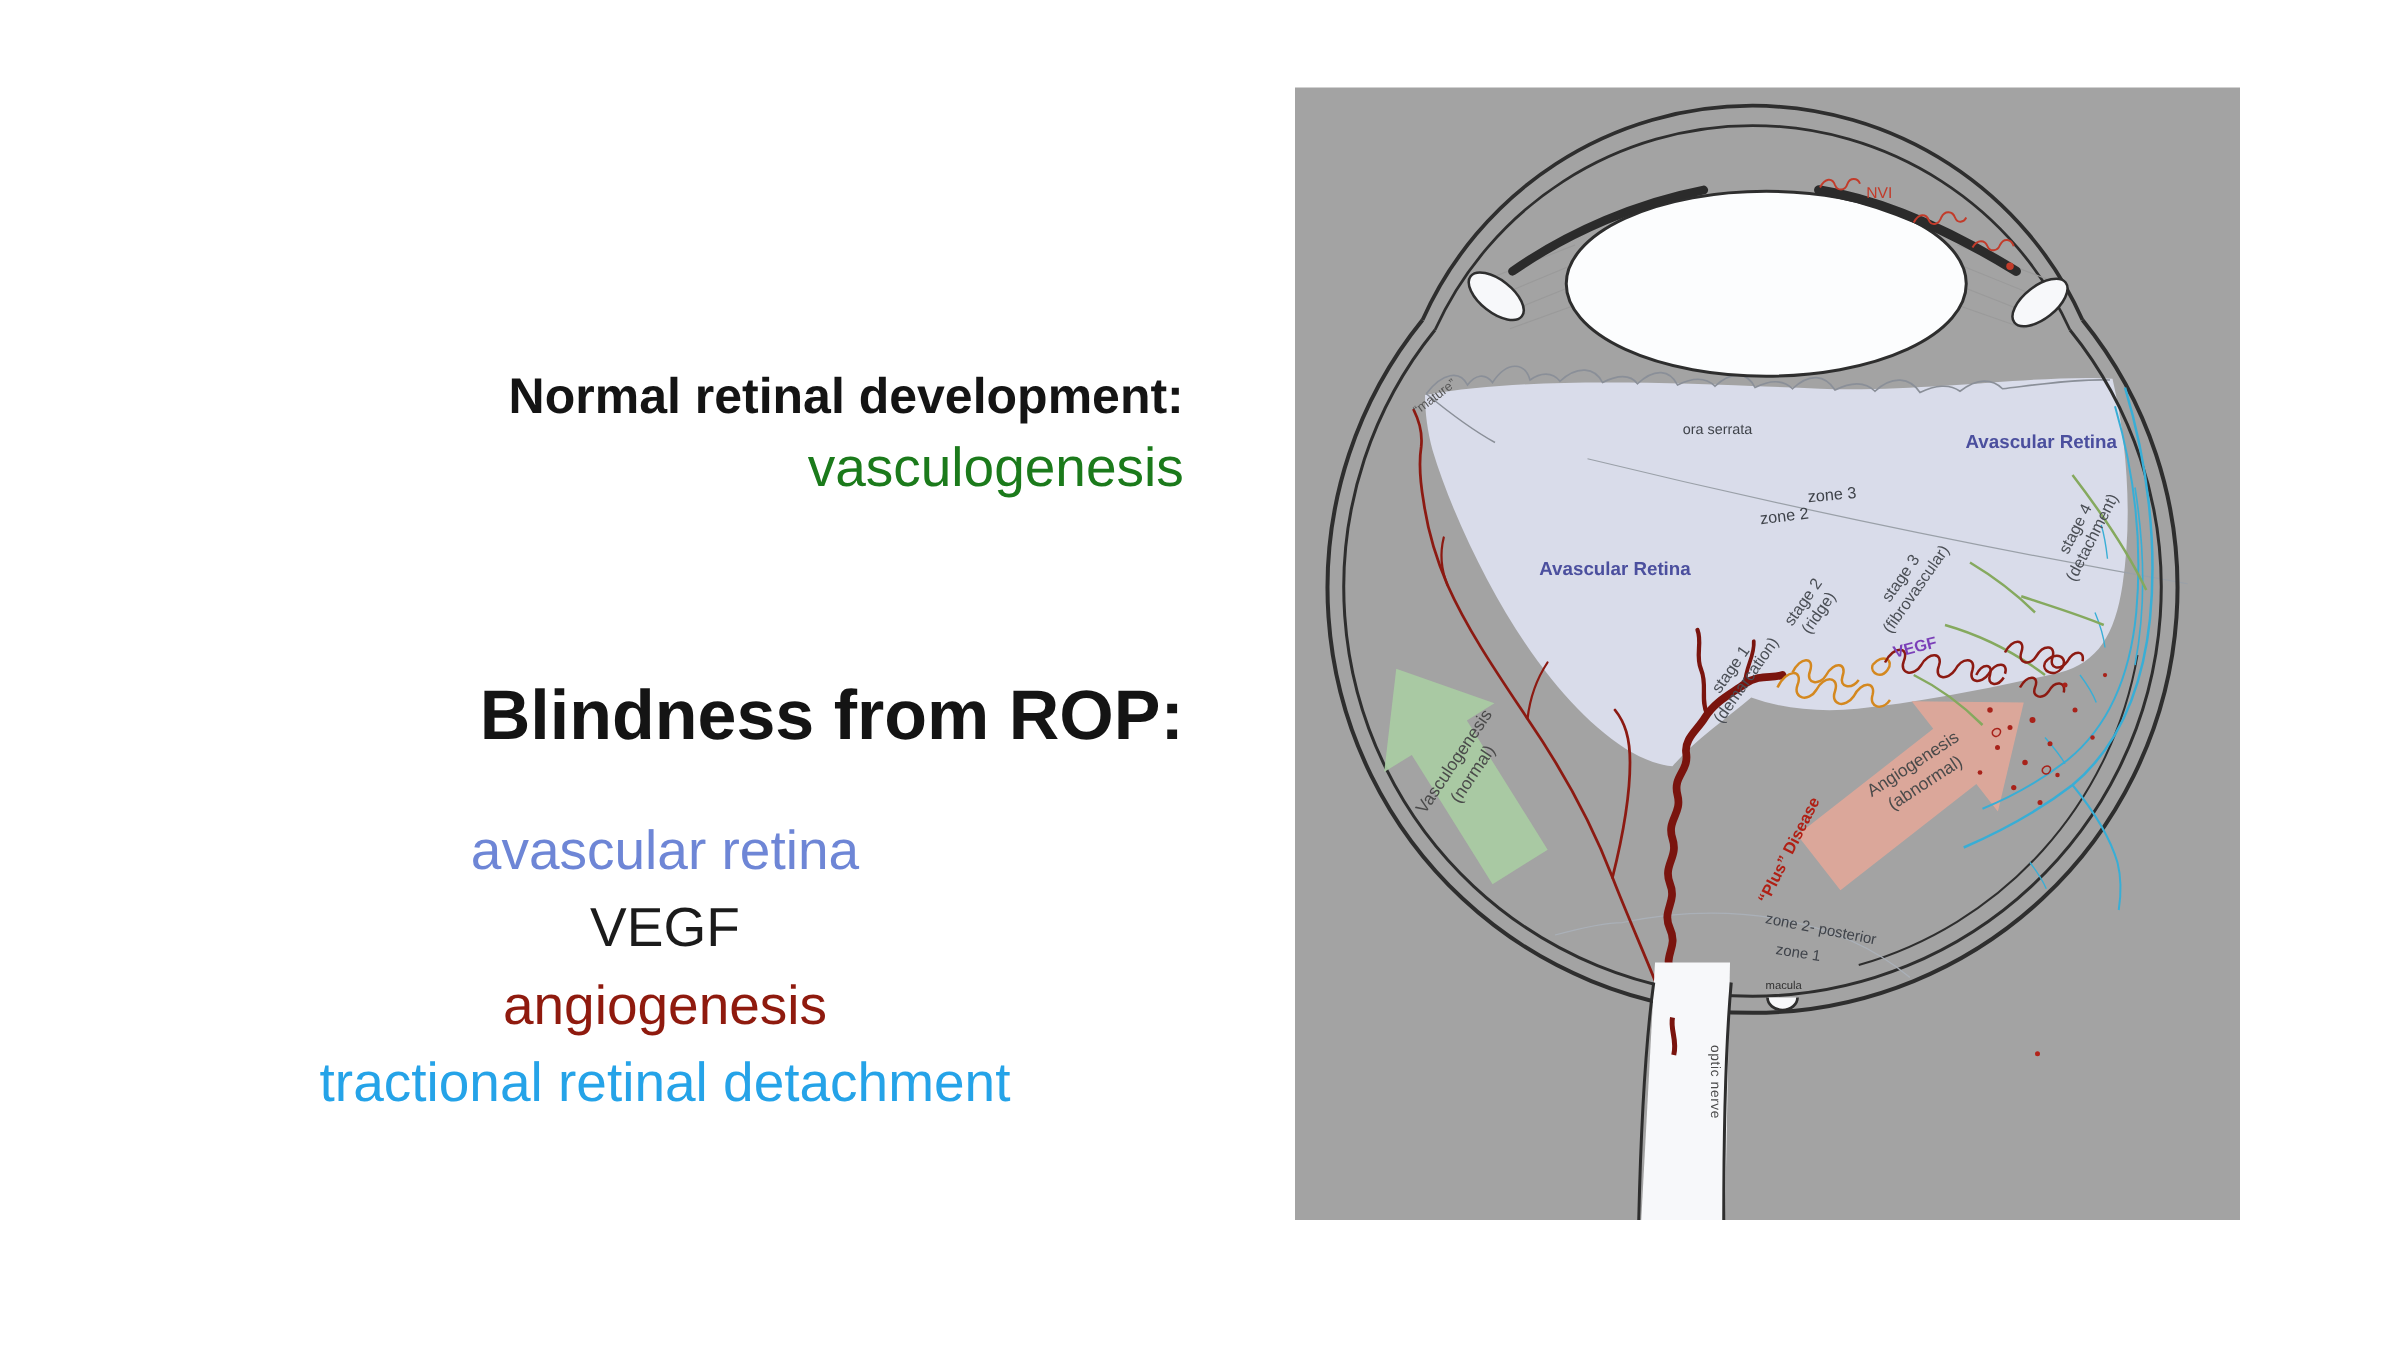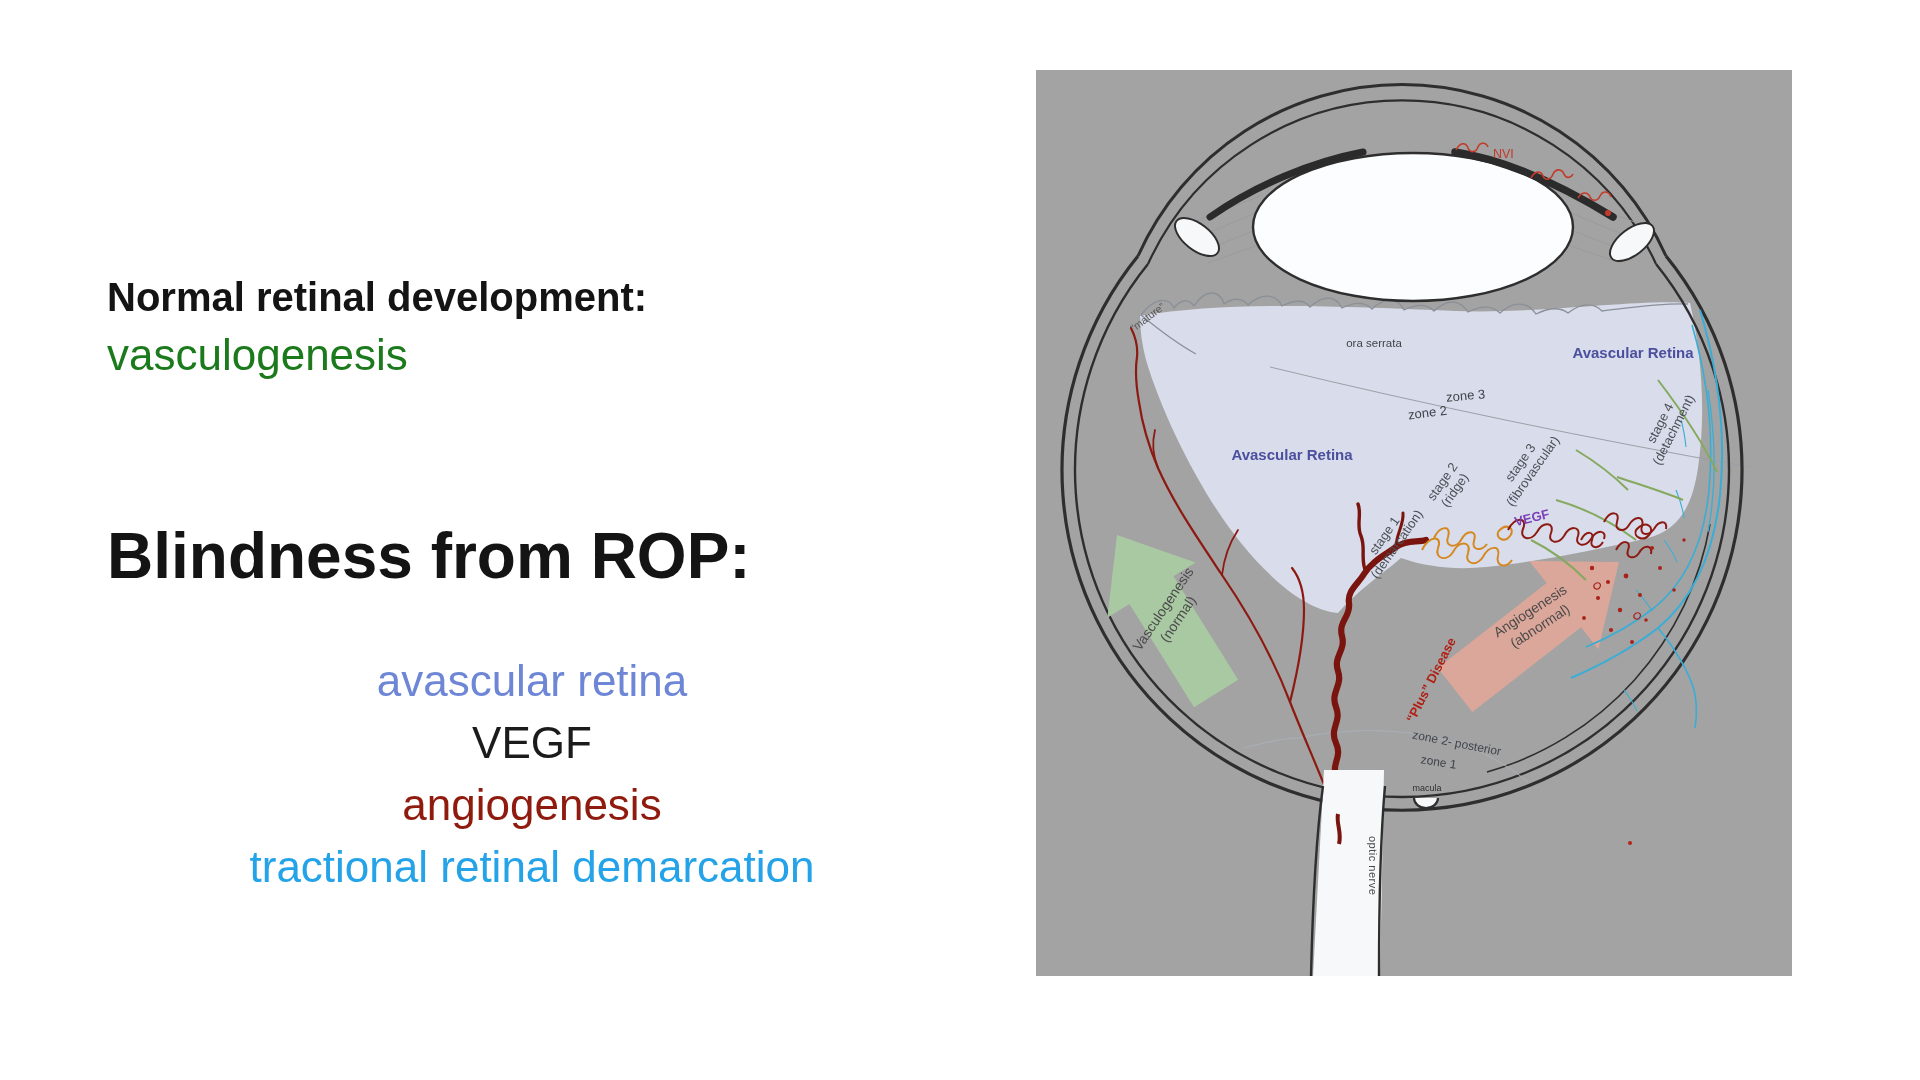--- a/index.html
+++ b/index.html
@@ -1,24 +1,24 @@
 <!DOCTYPE html>
 <html><head>
 <meta charset="utf-8">
 <style>
   html,body { margin:0; padding:0; }
   body {
     width:1920px; height:1080px; background:#ffffff;
     font-family:"Liberation Sans", sans-serif; overflow:hidden; position:relative;
   }
   .abs { position:absolute; }
-  .txt-line { left:107px; width:830px; text-align:left; white-space:nowrap; }
+  .txt-line { left:117px; width:830px; text-align:right; white-space:nowrap;margin-top:20px; }
   .h1 { top:275px; font-size:40px; font-weight:bold; color:#141414; }
   .sub { top:330px; font-size:44px; font-weight:400; color:#1b7a1b; }
-  .h2 { top:519px; font-size:64px; font-weight:bold; color:#141414; }
+  .h2 { top:519px; font-size:56px; font-weight:bold; color:#141414; }
   .cascade { top:650px; left:117px; width:830px; text-align:center; font-size:44px; line-height:62px; }
   .cascade div { white-space:nowrap; }
   .c0 { color:#6e86d6; }
   .c1 { color:#1b1b1b; }
   .c2 { color:#1b1b1b; }
   .c3 { color:#8f1a0e; }
   .c4 { color:#25a3e8; }
   .diagram-panel { left:1036px; top:70px; width:756px; height:906px; background:#a3a3a3; }
   svg text { font-family:"Liberation Sans", sans-serif; }
   .lbl { fill:#3f434a; }
@@ -30,21 +30,21 @@
 <body>
 
 <div class="abs txt-line h1">Normal retinal development:</div>
 <div class="abs txt-line sub">vasculogenesis</div>
 <div class="abs txt-line h2">Blindness from ROP:</div>
 
 <div class="abs cascade">
   <div class="c0">avascular retina</div>
   <div class="c2">VEGF</div>
   <div class="c3">angiogenesis</div>
-  <div class="c4">tractional retinal demarcation</div>
+  <div class="c4">tractional retinal detachment</div>
 </div>
 
 <div class="abs diagram-panel">
 <svg width="756" height="906" viewBox="0 0 756 906">
 
   <path d="M 104,246 C 190,231 300,236 420,241 C 505,244 600,229 654,233
            C 666,285 670,345 662,398 C 656,438 642,460 612,468
            C 560,480 500,492 450,497 C 420,500 390,497 365,488
            C 345,505 320,522 302,543 C 270,540 235,510 205,473
            C 168,428 128,350 110,290 C 106,275 104,260 104,246 Z" fill="#d9dcea"></path>

